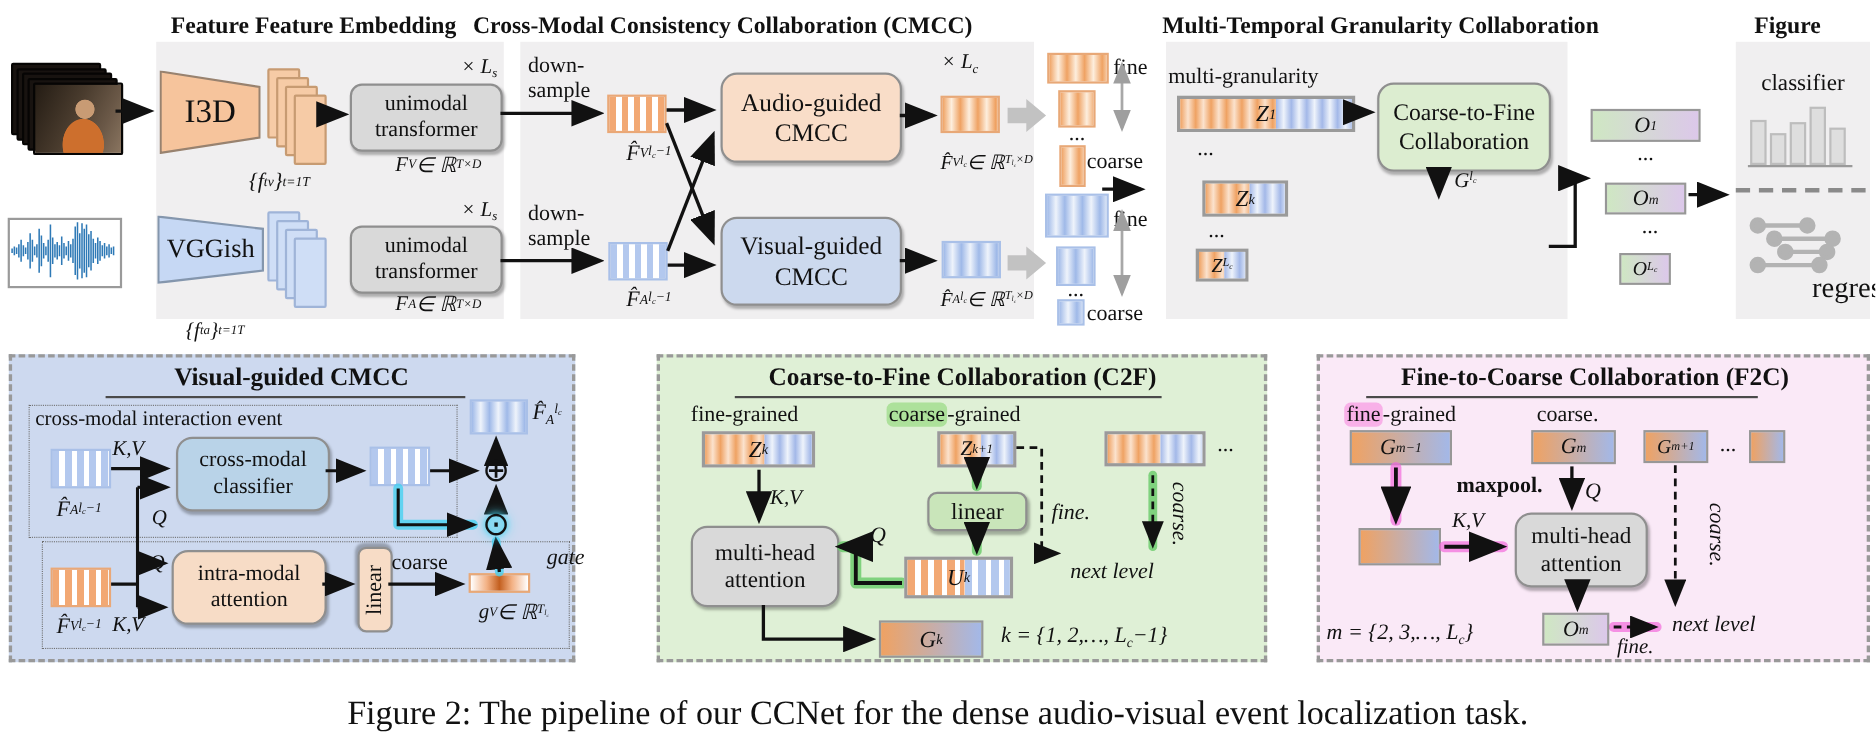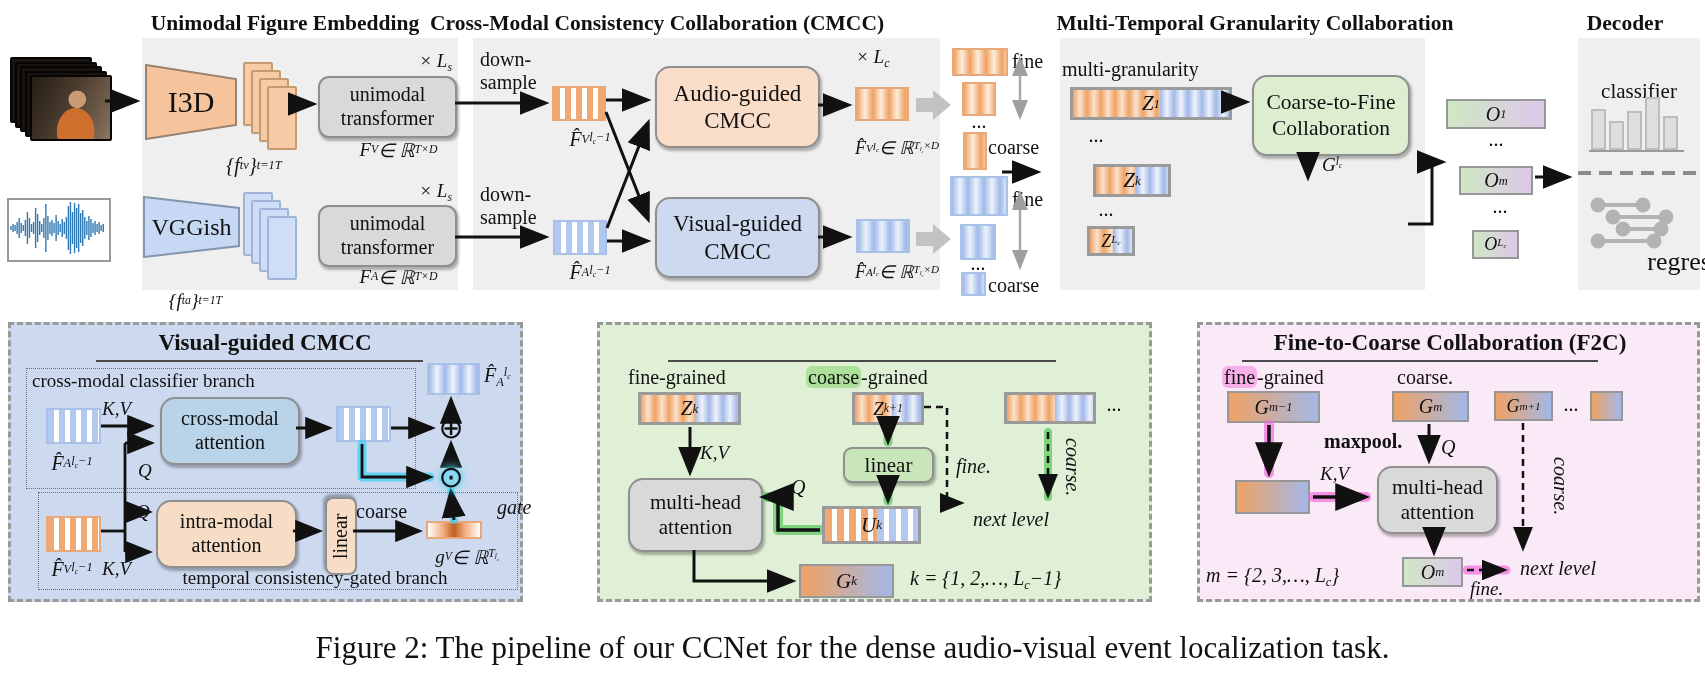--- a/index.html
+++ b/index.html
@@ -49,24 +49,24 @@
   .hlP{background:rgba(245,120,218,0.5);border-radius:6px;padding:0 2px;}
   svg.overlay{position:absolute;left:0;top:0;pointer-events:none;z-index:5;}
   .zt{z-index:6;}
   .cap{position:absolute;font-size:31px;text-align:center;width:100%;}
 </style>
 </head>
 <body>
 
 <div class="stage">
 
-  <div class="hdr" style="left:130px;top:11px;width:310px;">Unimodal Figure Embedding</div>
+  <div class="hdr" style="left:130px;top:11px;width:310px;">Feature Feature Embedding</div>
   <div class="hdr" style="left:430px;top:11px;width:450px;">Cross-Modal Consistency Collaboration (CMCC)</div>
   <div class="hdr" style="left:1030px;top:11px;width:450px;">Multi-Temporal Granularity Collaboration</div>
-  <div class="hdr" style="left:1560px;top:11px;width:130px;">Decoder</div>
+  <div class="hdr" style="left:1560px;top:11px;width:130px;">Figure</div>
 
   <div class="panel" style="left:142px;top:38px;width:316px;height:252px;"></div>
   <div class="panel" style="left:473px;top:38px;width:467px;height:252px;"></div>
   <div class="panel" style="left:1060px;top:38px;width:365px;height:252px;"></div>
   <div class="panel" style="left:1578px;top:38px;width:122px;height:252px;"></div>
 
   <div>
     <div class="frame" style="left:10px;top:57px;"></div>
     <div class="frame" style="left:15px;top:62px;"></div>
     <div class="frame" style="left:20px;top:66px;"></div>
@@ -170,55 +170,55 @@
 
   <div class="node" style="left:1252px;top:75px;width:154px;height:77px;background:#dcedd0;font-size:21.5px;">Coarse-to-Fine Collaboration</div>
   <div class="lbl m" style="left:1322px;top:154px;font-size:19px;">G<sup>l<sub>c</sub></sup></div>
 
   <div class="blk gradOP ctr m" style="left:1446px;top:99px;width:100px;height:30px;font-size:20px;">O<sup>1</sup></div>
   <div class="lbl ctr" style="left:1476px;top:129px;width:40px;height:20px;">...</div>
   <div class="blk gradOP ctr m" style="left:1459px;top:166px;width:74px;height:29px;font-size:20px;">O<sup>m</sup></div>
   <div class="lbl ctr" style="left:1480px;top:196px;width:40px;height:20px;">...</div>
   <div class="blk gradOP ctr m" style="left:1472px;top:230px;width:47px;height:29px;font-size:18px;">O<sup>L<sub>c</sub></sup></div>
 
-  <div class="lbl ctr" style="left:1580px;top:62px;width:118px;height:26px;font-size:21px;margin-top:16px;">classifier</div>
+  <div class="lbl ctr" style="left:1580px;top:62px;width:118px;height:26px;font-size:21px;">classifier</div>
   <div class="lbl ctr" style="left:1636px;top:249px;width:118px;height:26px;font-size:26px;">regressor</div>
 
   <div class="bigbox" style="left:8px;top:322px;width:515px;height:280px;background:#cdd9ef;"></div>
   <div class="bbTitle" style="left:58px;top:330px;width:414px;">Visual-guided CMCC</div>
   <div class="rule" style="left:96px;top:360px;width:327px;"></div>
   <div class="dotbox" style="left:26px;top:368px;width:390px;height:121px;"></div>
-  <div class="lbl" style="left:32px;top:370px;font-size:19px;">cross-modal classifier branch</div>
+  <div class="lbl" style="left:32px;top:370px;font-size:19px;">cross-modal interaction event</div>
 
   <div class="blk stripeB" style="left:46px;top:408px;width:55px;height:36px;"></div>
   <div class="lbl m ctr" style="left:26px;top:448px;width:92px;height:30px;font-size:20px;">F̂<sub>A</sub><sup>l<sub>c</sub>−1</sup></div>
   <div class="lbl m" style="left:102px;top:398px;font-size:19px;">K,V</div>
-  <div class="node" style="left:160px;top:397px;width:136px;height:64px;background:#b9d3e8;font-size:20px;">cross-modal attention</div>
+  <div class="node" style="left:160px;top:397px;width:136px;height:64px;background:#b9d3e8;font-size:20px;">cross-modal classifier</div>
   <div class="lbl m" style="left:138px;top:460px;font-size:19px;">Q</div>
   <div class="blk stripeB" style="left:336px;top:406px;width:55px;height:36px;"></div>
 
   <div class="blk softB" style="left:427px;top:363px;width:53px;height:32px;"></div>
   <div class="lbl m" style="left:484px;top:364px;font-size:20px;">F̂<sub>A</sub><sup>l<sub>c</sub></sup></div>
   <div class="op zt" style="left:436px;top:413px;width:30px;">⊕</div>
   <div class="op glowC zt" style="left:436px;top:462px;width:30px;">⊙</div>
 
   <div class="dotbox" style="left:38px;top:492px;width:480px;height:98px;"></div>
   <div class="blk stripeO" style="left:46px;top:516px;width:55px;height:36px;"></div>
   <div class="lbl m ctr zt" style="left:26px;top:554px;width:92px;height:30px;font-size:20px;">F̂<sub>V</sub><sup>l<sub>c</sub>−1</sup></div>
   <div class="lbl m" style="left:136px;top:501px;font-size:19px;">Q</div>
   <div class="lbl m zt" style="left:102px;top:558px;font-size:19px;">K,V</div>
   <div class="node" style="left:156px;top:500px;width:137px;height:64px;background:#f7dcc6;font-size:20px;">intra-modal attention</div>
   <div class="node vtext" style="left:325px;top:497px;width:28px;height:74px;background:#f7dcc6;font-size:20px;border-radius:8px;">linear</div>
   <div class="lbl" style="left:356px;top:500px;">coarse</div>
   <div class="blk" style="left:426px;top:521px;width:56px;height:18px;border:2px solid #e8a877;background:linear-gradient(90deg,#fff 0%,#f3b184 28%,#c35f1f 50%,#f3b184 72%,#fff 100%);"></div>
   <div class="lbl m ctr zt" style="left:408px;top:543px;width:118px;height:28px;font-size:19px;">g<sub>V</sub> ∈ ℝ<sup>T<sub>l<sub>c</sub></sub></sup></div>
   <div class="lbl m zt" style="left:497px;top:496px;">gate</div>
-  <div class="lbl ctr zt" style="left:150px;top:566px;width:330px;height:24px;font-size:19px;">temporal consistency-gated branch</div>
 
   <div class="bigbox" style="left:597px;top:322px;width:555px;height:280px;background:#dff0d6;"></div>
+  <div class="bbTitle" style="left:640px;top:330px;width:470px;">Coarse-to-Fine Collaboration (C2F)</div>
   <div class="rule" style="left:668px;top:360px;width:388px;"></div>
   <div class="lbl" style="left:628px;top:366px;">fine-grained</div>
   <div class="lbl" style="left:806px;top:366px;"><span class="hlG">coarse</span><span>-grained</span></div>
 
   <div class="zwrap" style="left:638px;top:392px;width:103px;height:33px;">
     <div class="zl"></div>
       <div class="zr"></div>
     <div class="zlab m">Z<sup>k</sup></div>
   </div>
   <div class="zwrap" style="left:852px;top:392px;width:72px;height:33px;">

